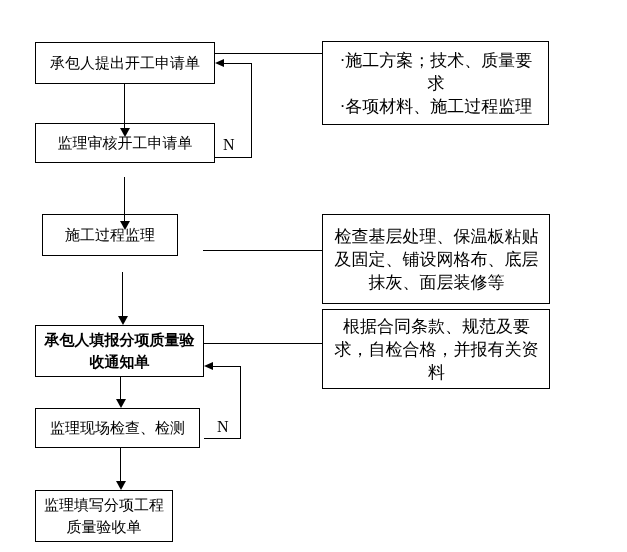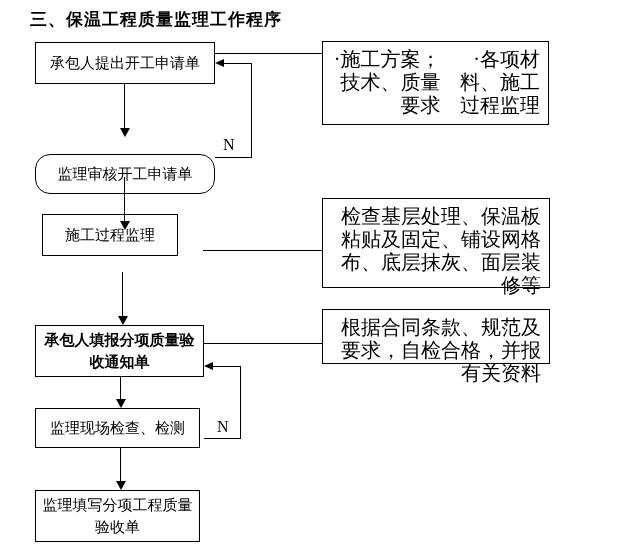--- a/index.html
+++ b/index.html
@@ -33,37 +33,38 @@
     justify-content: center;
     text-align: center;
     font-size: 15px;
     line-height: 22px;
     padding: 4px 6px;
   }
   .note-box {
     position: absolute;
     border: 1px solid #000000;
     background: #ffffff;
-    font-size: 20px;
+    font-size: 17px;
     line-height: 23px;
     padding: 6px 8px 6px 9px;
-    text-align: right;
+    text-align: center;
     display: flex;
+    flex-direction: column;
     justify-content: center;
   }
   
   .box1 { left: 35px;  top: 42px;  width: 180px; height: 42px; }
-  .box2 { left: 35px;  top: 154px; width: 180px; height: 40px; border-radius: 15px; }
+  .box2 { left: 35px;  top: 123px; width: 180px; height: 40px; }
   .box3 { left: 42px;  top: 214px; width: 136px; height: 42px; }
   .box4 { left: 35px;  top: 325px; width: 169px; height: 52px; font-weight: bold; }
   .box5 { left: 35px;  top: 408px; width: 165px; height: 40px; }
-  .box6 { left: 35px;  top: 490px; width: 165px; height: 52px; }
+  .box6 { left: 35px;  top: 490px; width: 138px; height: 52px; }
   .rbox1 { left: 322px; top: 41px;  width: 227px; height: 84px; }
-  .rbox2 { left: 322px; top: 198px; width: 228px; height: 90px; }
-  .rbox3 { left: 322px; top: 309px; width: 228px; height: 55px; }
+  .rbox2 { left: 322px; top: 214px; width: 228px; height: 90px; }
+  .rbox3 { left: 322px; top: 309px; width: 228px; height: 80px; }
 
   .hline, .vline {
     position: absolute;
     background: #000000;
   }
   .hline { height: 1px; }
   .vline { width: 1px; }
 
   .arrow-down {
     position: absolute;
@@ -83,21 +84,20 @@
     position: absolute;
     font-size: 16px;
     font-family: "Liberation Serif", "DejaVu Serif", serif;
   }
 </style>
 </head>
 <body>
 
 <div class="canvas">
 
-  <div class="doc-title">三、保温工程质量监理工作程序</div>
 
   <div class="flow-box box1">
     <span>承包人提出开工申请单</span>
   </div>
   <div class="flow-box box2">
     <span>监理审核开工申请单</span>
   </div>
   <div class="flow-box box3">
     <span>施工过程监理</span>
   </div>

